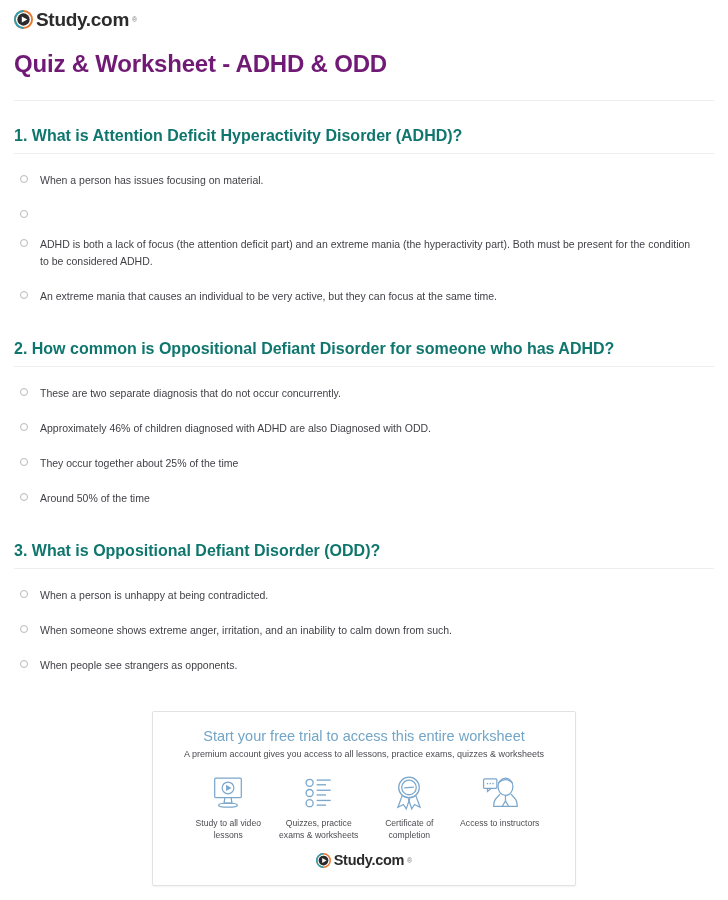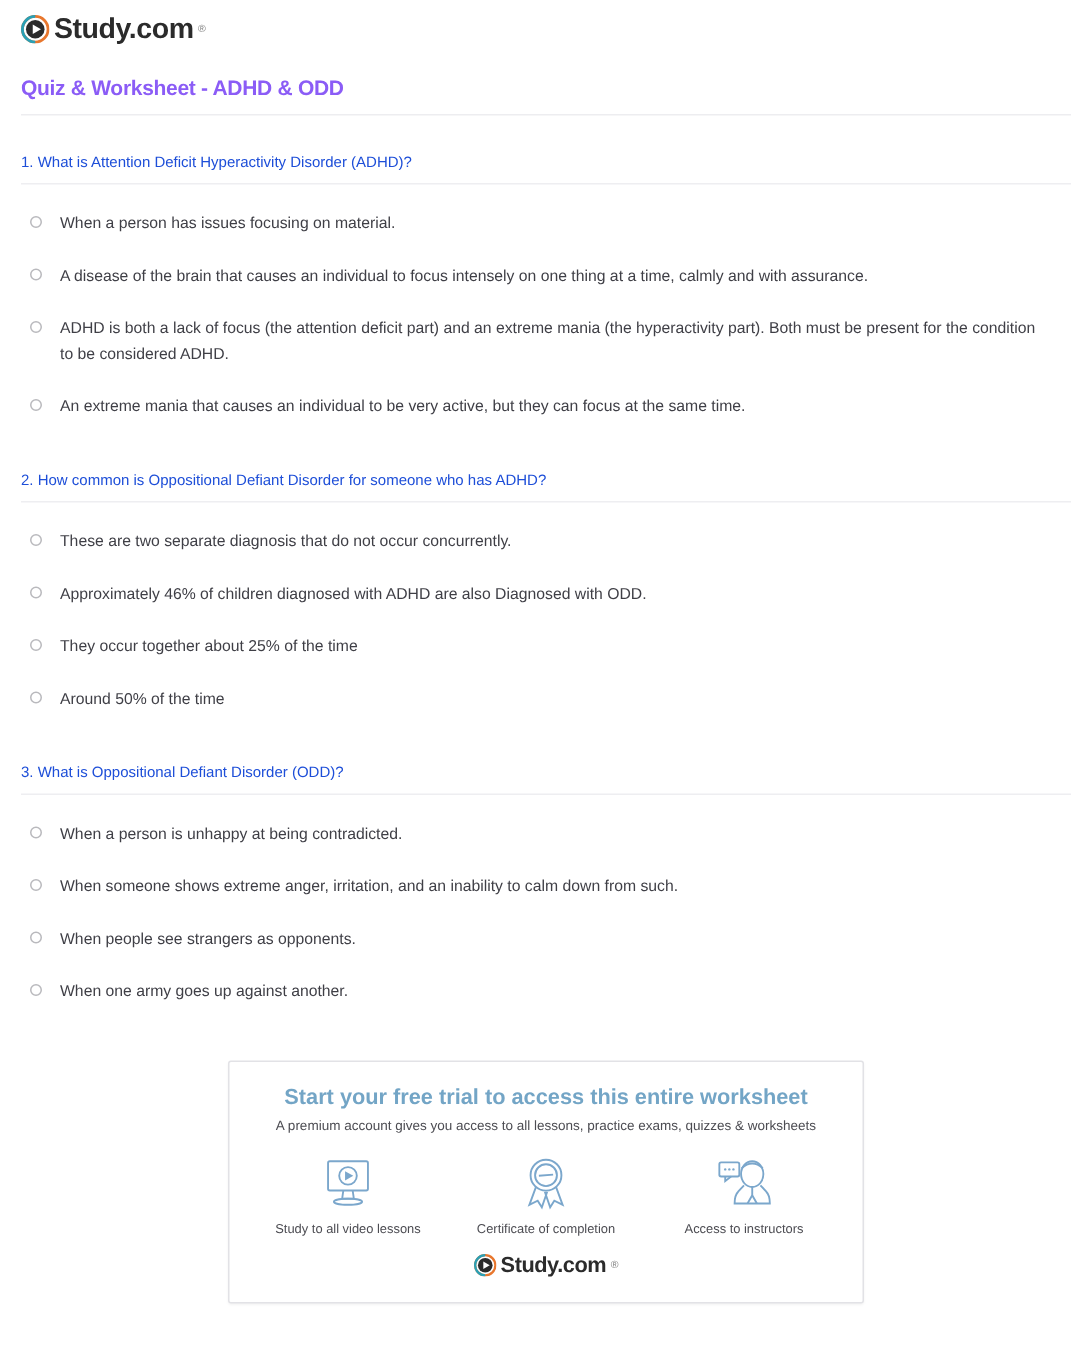--- a/index.html
+++ b/index.html
@@ -53,24 +53,24 @@
   .logo-tm {
     font-size: 7px;
     color: #7a7a7a;
     vertical-align: super;
   }
 
   .title-block {
     padding: 16px 14px 0 14px;
   }
   .page-title {
-    font-size: 14px;
+    font-size: 24px;
     font-weight: 700;
-    color: #8b5cf6;
-    margin: 0 0 10px 0;
+    color: #701a75;
+    margin: 0 0 22px 0;
     letter-spacing: -0.2px;
   }
   .page-url {
     font-size: 8.5px;
     color: #8a8a8a;
     margin: 0;
     letter-spacing: 0.1px;
   }
   .header-rule {
     margin: 8px 0 0 0;
@@ -80,24 +80,24 @@
   }
 
   
   .questions {
     padding: 0 14px;
   }
   .question-block {
     padding-top: 26px;
   }
   .question-text {
-    font-size: 10px;
-    color: #1d4ed8;
+    font-size: 16px;
+    color: #0f766e;
     margin: 0 0 8px 0;
-    font-weight: 400;
+    font-weight: 700;
   }
   .question-rule {
     height: 1px;
     background: #eeeef1;
     width: 100%;
     margin-bottom: 9px;
   }
   .option {
     display: flex;
     align-items: flex-start;
@@ -136,21 +136,21 @@
     overflow: hidden;
   }
   .promo-inner {
     padding: 16px 14px 8px 14px;
     text-align: center;
   }
   .promo-heading {
     font-size: 14.5px;
     color: #73a5c6;
     margin: 0 0 5px 0;
-    font-weight: 700;
+    font-weight: 400;
   }
   .promo-sub {
     font-size: 9px;
     color: #4c4c52;
     margin: 0 0 4px 0;
   }
   .benefits {
     display: flex;
     justify-content: space-between;
     padding: 10px 16px 4px 16px;
@@ -209,21 +209,20 @@
 
     <div class="question-block">
       <p class="question-text">1. What is Attention Deficit Hyperactivity Disorder (ADHD)?</p>
       <div class="question-rule"></div>
       <div class="option">
         <span class="radio"></span>
         <span class="option-label">When a person has issues focusing on material.</span>
       </div>
       <div class="option">
         <span class="radio"></span>
-        <span class="option-label">A disease of the brain that causes an individual to focus intensely on one thing at a time, calmly and with assurance.</span>
       </div>
       <div class="option">
         <span class="radio"></span>
         <span class="option-label">ADHD is both a lack of focus (the attention deficit part) and an extreme mania (the hyperactivity part). Both must be present for the condition to be considered ADHD.</span>
       </div>
       <div class="option">
         <span class="radio"></span>
         <span class="option-label">An extreme mania that causes an individual to be very active, but they can focus at the same time.</span>
       </div>
     </div>
@@ -256,24 +255,20 @@
         <span class="radio"></span>
         <span class="option-label">When a person is unhappy at being contradicted.</span>
       </div>
       <div class="option">
         <span class="radio"></span>
         <span class="option-label">When someone shows extreme anger, irritation, and an inability to calm down from such.</span>
       </div>
       <div class="option">
         <span class="radio"></span>
         <span class="option-label">When people see strangers as opponents.</span>
-      </div>
-      <div class="option">
-        <span class="radio"></span>
-        <span class="option-label">When one army goes up against another.</span>
       </div>
     </div>
 
   </div>
 
   <div class="promo-wrap">
     <div class="promo-card">
       <div class="promo-inner">
         <p class="promo-heading">Start your free trial to access this entire worksheet</p>
         <p class="promo-sub">A premium account gives you access to all lessons, practice exams, quizzes &amp; worksheets</p>
@@ -286,20 +281,36 @@
                 <rect x="7" y="4" width="34" height="25" rx="1.5"></rect>
                 <circle cx="24" cy="16.5" r="7.5"></circle>
                 <polygon points="21.5,12.5 28.5,16.5 21.5,20.5" fill="#7ba7cc" stroke="none"></polygon>
                 <path d="M20 29 L19 36 L29 36 L28 29"></path>
                 <ellipse cx="24" cy="38.5" rx="12" ry="2.6"></ellipse>
               </svg>
             </div>
             <div class="benefit-label">Study to all video lessons</div>
           </div>
 
+          <div class="benefit">
+            <div class="benefit-icon">
+              <svg width="38" height="36" viewBox="0 0 48 46" fill="none" stroke="#7ba7cc" stroke-width="1.7" aria-hidden="true">
+                <circle cx="12" cy="10" r="4.5"></circle>
+                <circle cx="12" cy="23" r="4.5"></circle>
+                <circle cx="12" cy="36" r="4.5"></circle>
+                <line x1="21" y1="6.5" x2="39" y2="6.5"></line>
+                <line x1="21" y1="12.5" x2="33" y2="12.5"></line>
+                <line x1="21" y1="19.5" x2="39" y2="19.5"></line>
+                <line x1="21" y1="25.5" x2="33" y2="25.5"></line>
+                <line x1="21" y1="32.5" x2="39" y2="32.5"></line>
+                <line x1="21" y1="38.5" x2="33" y2="38.5"></line>
+              </svg>
+            </div>
+            <div class="benefit-label">Quizzes, practice exams &amp; worksheets</div>
+          </div>
 
           <div class="benefit">
             <div class="benefit-icon">
               <svg width="38" height="38" viewBox="0 0 48 48" fill="none" stroke="#7ba7cc" stroke-width="1.6" aria-hidden="true">
                 <circle cx="24" cy="17" r="13"></circle>
                 <circle cx="24" cy="17" r="9.2"></circle>
                 <line x1="18" y1="17.5" x2="30" y2="16.5"></line>
                 <path d="M15.5 27 L10 42 L17 38.5 L20.5 44 L25 31"></path>
                 <path d="M32.5 27 L38 42 L31 38.5 L27.5 44 L23 31"></path>
               </svg>

